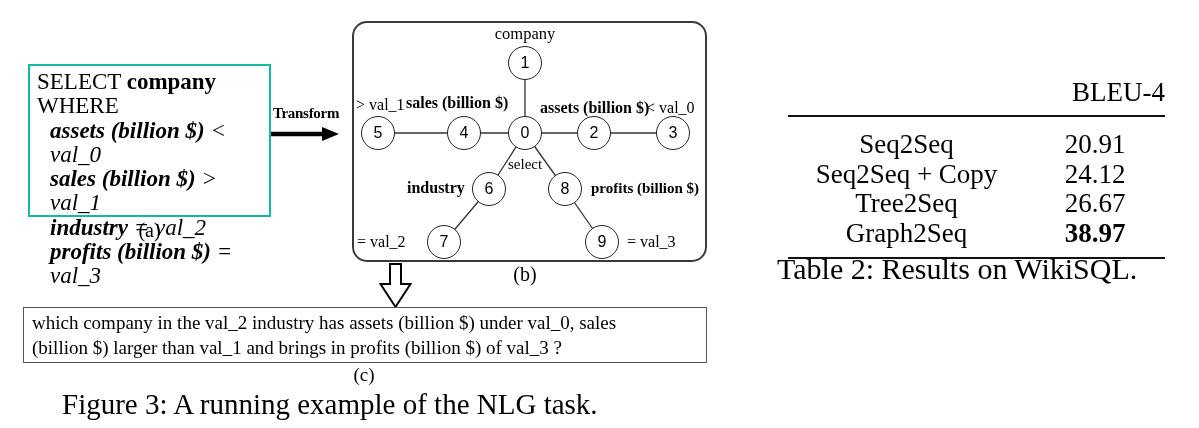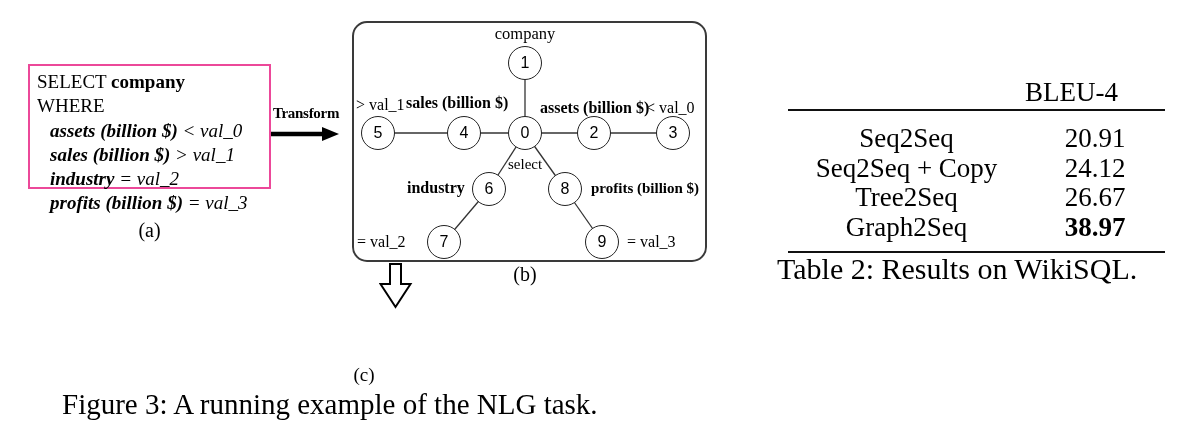--- a/index.html
+++ b/index.html
@@ -5,23 +5,23 @@
   * { margin:0; padding:0; box-sizing:border-box; }
   html,body { background:#fff; }
   .page {
     position:relative; width:1199px; height:428px; background:#fff;
     font-family:"Liberation Serif","DejaVu Serif",serif; color:#000; overflow:hidden;
   }
   .b { font-weight:bold; }
 
   
   .sql-box {
-    position:absolute; left:28px; top:64px; width:243px; height:125px;
-    border:2px solid #ec4899; padding:4px 6px 0 7px;
-    font-size:19px; line-height:24.3px; background:#fff;
+    position:absolute; left:28px; top:64px; width:243px; height:153px;
+    border:2px solid #14b8a6; padding:4px 6px 0 7px;
+    font-size:23px; line-height:24.3px; background:#fff;
   }
   .sql-cond { padding-left:13px;font-style:italic; }
   .panel-label { position:absolute; font-size:20px; text-align:center; }
   .label-a { left:28px; top:219px; width:243px; }
 
   
   .transform-wrap { position:absolute; left:270px; top:105px; width:72px; text-align:center; }
   .transform-text { font-size:15px; font-weight:bold; letter-spacing:-0.3px; }
   .transform-arrow { display:block; margin-top:4px; }
 
@@ -62,21 +62,21 @@
     border:1.5px solid #555; padding:3px 8px; font-size:19px; line-height:24.5px; background:#fff;
   }
   .label-c { left:344px; top:364px; width:40px; font-size:19px; }
 
   
   .fig-caption { position:absolute; left:62px; top:388px; font-size:29px; white-space:nowrap; }
 
   
   .results-table { position:absolute; left:788px; top:76px; width:377px; font-size:27px; }
   .rt-grid { display:grid; grid-template-columns:237px 140px; }
-  .rt-header-cell { text-align:left; padding-bottom:1px; line-height:32px; }
+  .rt-header-cell { text-align:right; padding-bottom:7px; line-height:32px; }
   .rt-rule { border-top:2.5px solid #111; height:0; }
   .rt-body { padding:13px 0 9px 0; }
   .rt-cell { text-align:center; line-height:29.5px; }
   .tbl-caption { position:absolute; left:777px; top:252px; font-size:30px; white-space:nowrap; }
 </style>
 </head>
 <body>
 
 <div class="page">
 
@@ -129,20 +129,24 @@
     <div class="glabel lab-profits">profits (billion $)</div>
     <div class="glabel lab-eqval2">= val_2</div>
     <div class="glabel lab-eqval3">= val_3</div>
   </div>
   <div class="panel-label label-b">(b)</div>
 
   <svg class="down-arrow" width="34" height="46" viewBox="0 0 34 46">
     <path d="M11 1 L22 1 L22 21 L31.5 21 L16.5 44 L1.5 21 L11 21 Z" fill="#fff" stroke="#000" stroke-width="2"></path>
   </svg>
 
+  <div class="sent-box">
+    <div>which company in the val_2 industry has assets (billion $) under val_0, sales</div>
+    <div>(billion $) larger than val_1 and brings in profits (billion $) of val_3 ?</div>
+  </div>
   <div class="panel-label label-c">(c)</div>
 
   <div class="fig-caption">Figure 3: A running example of the NLG task.</div>
 
   <div class="results-table">
     <div class="rt-grid">
       <div class="rt-header-cell"></div>
       <div class="rt-header-cell">BLEU-4</div>
     </div>
     <div class="rt-rule"></div>

